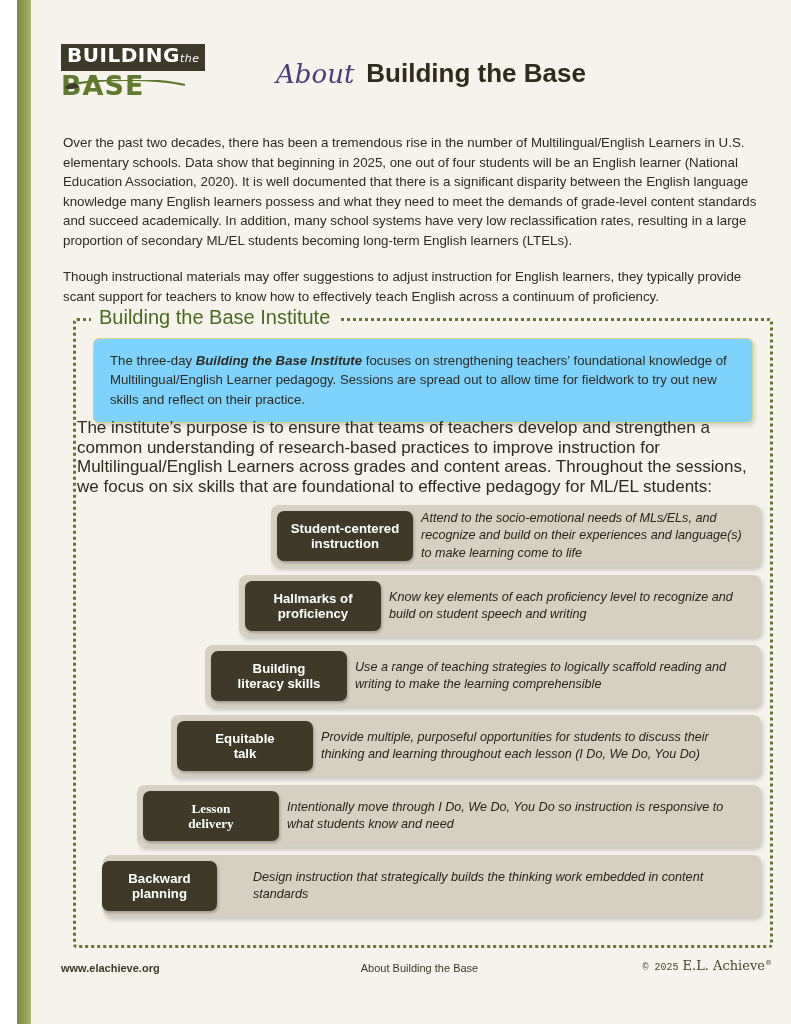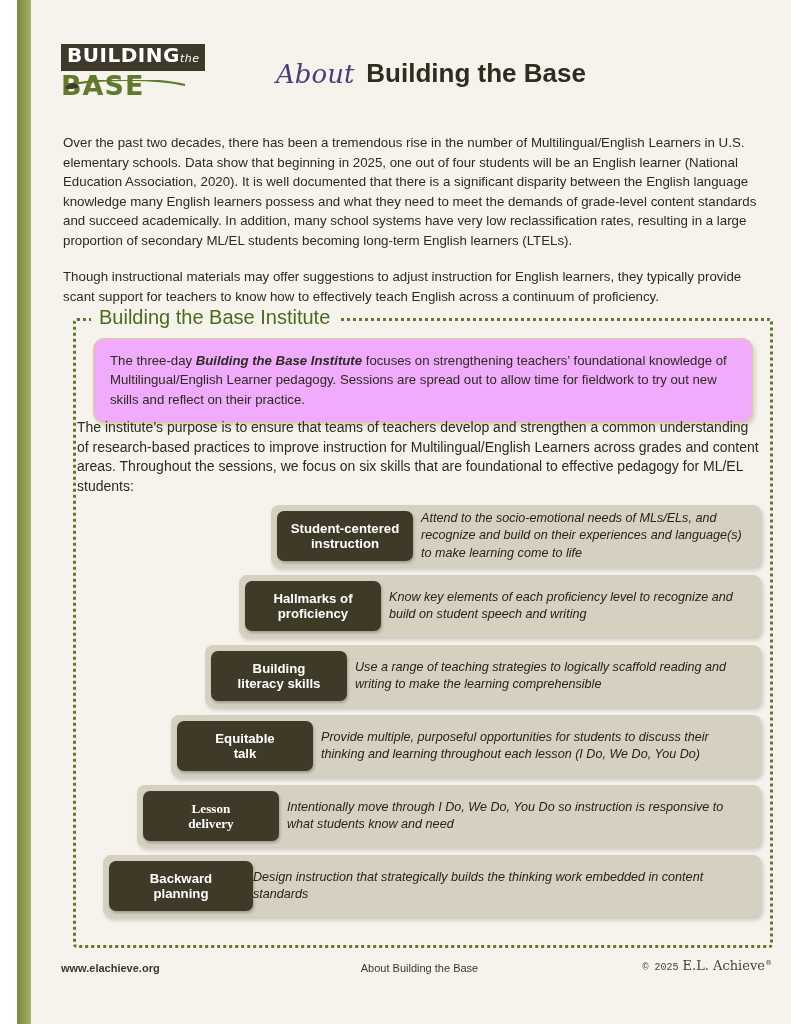--- a/index.html
+++ b/index.html
@@ -158,37 +158,37 @@
     border: 3px dotted #5f7a2c;
     border-radius: 4px;
     box-sizing: border-box;
   }
   
   .callout {
     position: absolute;
     left: 62px;
     top: 338px;
     width: 660px;
-    background: #f0abfc;
+    background: #7dd3fc;
     border: 1px solid #d9d280;
-    border-radius: 11px;
+    border-radius: 6px;
     padding: 12px 16px 13px 16px;
     box-sizing: border-box;
     font-size: 13.2px;
     line-height: 19.4px;
     color: #2d2a20;
     box-shadow: 2px 3px 4px rgba(0,0,0,0.14);
   }
   .callout b { font-style: italic; }
   .purpose {
     position: absolute;
     left: 46px;
     top: 418px;
     width: 684px;
-    font-size: 14px;
+    font-size: 17px;
     line-height: 19.6px;
     color: #2d2a20;
   }
   
   .stairs {
     position: absolute;
     left: 50px;
     top: 505px;
     width: 680px;
   }
@@ -332,21 +332,21 @@
       <div class="stair-row">
         <div class="stair-bar" style="left:56px; width:624px;"></div>
         <div class="stair-chip" style="left:62px; width:136px;font-family:Liberation Serif, serif;">
           <span><span>Lesson</span><br><span>delivery</span></span>
         </div>
         <div class="stair-desc" style="left:206px; width:468px;">Intentionally move through I Do, We Do, You Do so instruction is responsive to what students know and need</div>
       </div>
 
       <div class="stair-row">
         <div class="stair-bar" style="left:22px; width:658px;"></div>
-        <div class="stair-chip" style="left:28px; width:144px;">
+        <div class="stair-chip" style="left:21px; width:115px;">
           <span><span>Backward</span><br><span>planning</span></span>
         </div>
         <div class="stair-desc" style="left:172px; width:500px;">Design instruction that strategically builds the thinking work embedded in content standards</div>
       </div>
 
     </div>
 
     <div class="footer">
       <span class="left">www.elachieve.org</span>
       <span class="center">About Building the Base</span>

